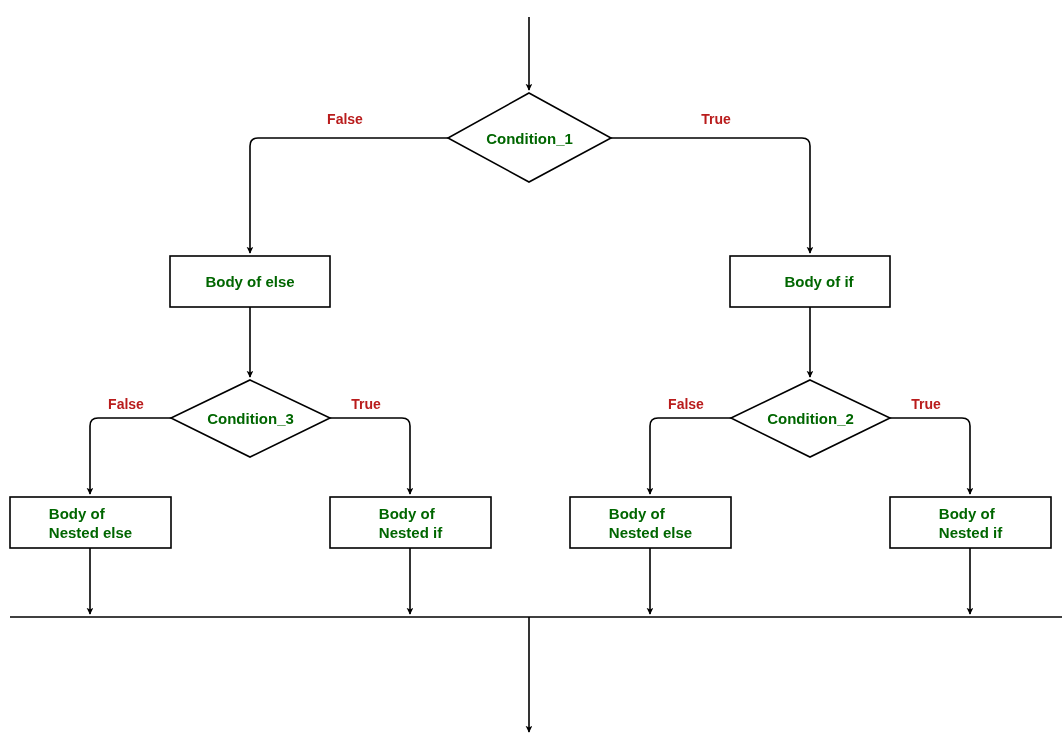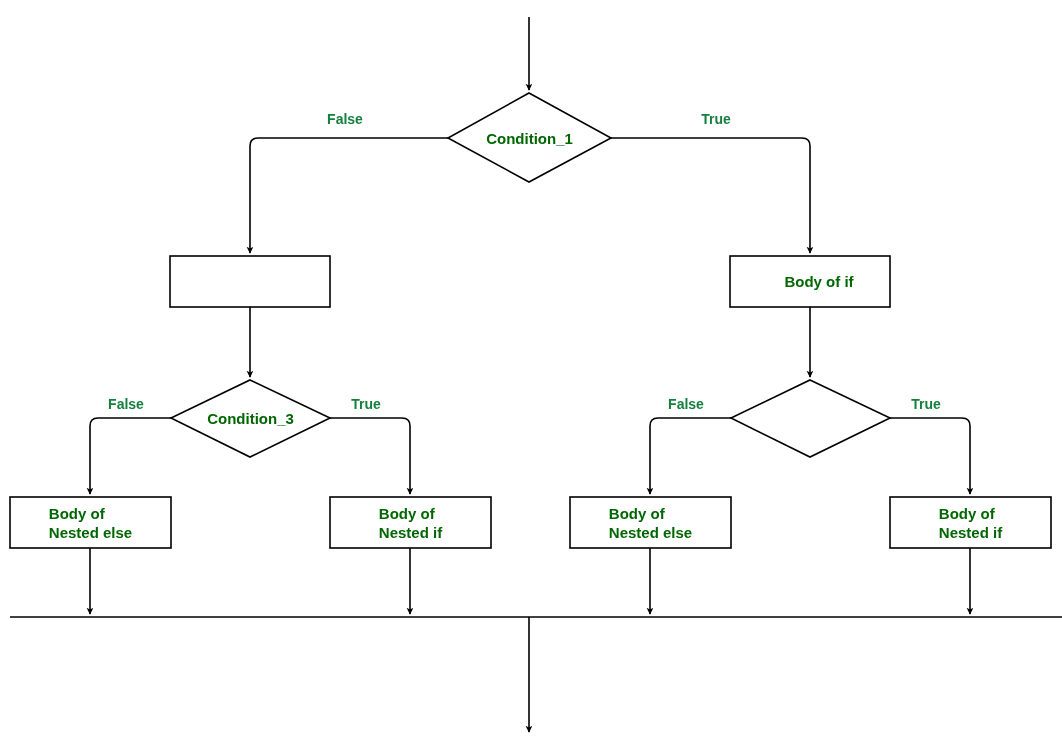--- a/index.html
+++ b/index.html
@@ -32,21 +32,21 @@
     color: #006600;
     font-family: "Liberation Sans", sans-serif;
     font-weight: bold;
     font-size: 15px;
     line-height: 19px;
     white-space: pre-line;
     pointer-events: none;
   }
   .edge-label {
     position: absolute;
-    color: #15803d;
+    color: #b91c1c;
     font-family: "Liberation Sans", sans-serif;
     font-weight: bold;
     font-size: 14px;
     text-align: center;
     white-space: nowrap;
     transform: translate(-50%, -50%);
     pointer-events: none;
   }
   .hit {
     position: absolute;
@@ -106,25 +106,27 @@
       <path d="M970,548 L970,614" marker-end="url(#arrow)"></path>
 
       <path d="M10,617 L1062,617"></path>
 
       <path d="M529,617 L529,732" marker-end="url(#arrow)"></path>
     </g>
   </svg>
 
   <div class="node-label" style="left:448px; top:118px; width:163px; height:40px;">Condition_1</div>
 
+  <div class="node-label" style="left:170px; top:256px; width:160px; height:51px;">Body of else</div>
 
   <div class="node-label" style="left:730px; top:256px; width:178px; height:51px;">Body of if</div>
 
   <div class="node-label" style="left:171px; top:398px; width:159px; height:40px;">Condition_3</div>
 
+  <div class="node-label" style="left:731px; top:398px; width:159px; height:40px;">Condition_2</div>
 
   <div class="node-label" style="left:10px; top:497px; width:161px; height:51px;">Body of
 Nested else</div>
 
   <div class="node-label" style="left:330px; top:497px; width:161px; height:51px;">Body of
 Nested if</div>
 
   <div class="node-label" style="left:570px; top:497px; width:161px; height:51px;">Body of
 Nested else</div>
 

